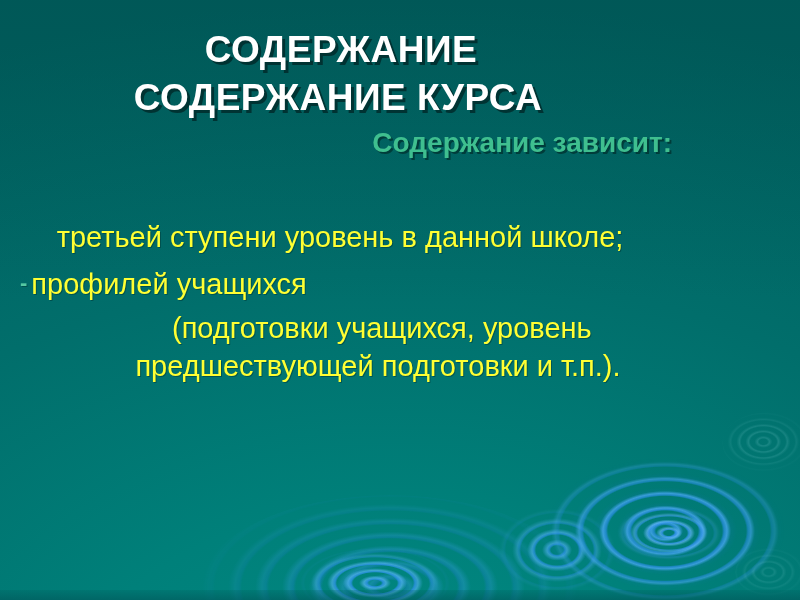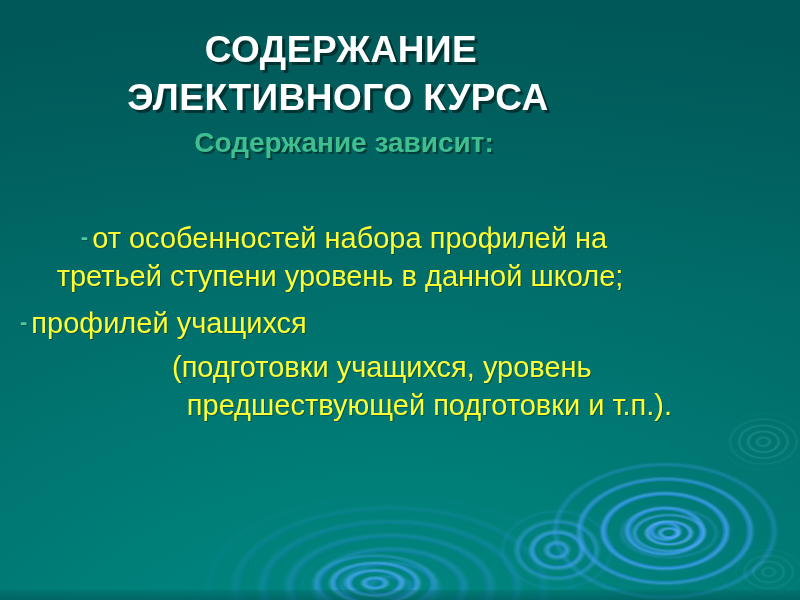--- a/index.html
+++ b/index.html
@@ -172,21 +172,21 @@
     text-shadow: 3px 3px 0 rgba(0,40,40,0.80);
     white-space: nowrap;
   }
   .title-line.l1 { padding-left: 10px; }
   .title-line.l2 { padding-left: 4px; }
 
   .subtitle {
     position: absolute;
     left: 0; right: 0;
     top: 126px;
-    text-align: center;
+    text-align: right;
     padding-left: 16px;
     color: #3FBF8F;
     font-size: 28px;
     font-weight: bold;
     line-height: 34px;
     text-shadow: 2px 2px 0 rgba(0,48,46,0.75);
     white-space: nowrap;
   }
 
   .body-block {
@@ -211,21 +211,21 @@
     font-weight: bold;
     display: inline-block;
     vertical-align: 4px;
     margin-right: 4px;
   }
 
   .ln-1 { text-align: center; padding-left: 16px; }
   .ln-2 { text-align: center; padding-left: 8px; }
   .ln-3 { text-align: left;  padding-left: 20px; margin-top: 8px; }
   .ln-4 { text-align: left;  padding-left: 172px; margin-top: 6px; }
-  .ln-5 { text-align: right;  padding-left: 84px; }
+  .ln-5 { text-align: center;  padding-left: 84px; }
 </style>
 </head>
 <body>
 
 <div id="slide">
 
   <div class="bg-base"></div>
   <div class="bg-shade-top"></div>
 
   <div class="ripple-set">
@@ -237,30 +237,27 @@
     <div class="ripple rip-corner"></div>
     <div class="ripple rip-corner2"></div>
   </div>
 
   <div class="bg-bottom-strip"></div>
 
   <div class="content">
 
     <div class="title-block">
       <div class="title-line l1">СОДЕРЖАНИЕ</div>
-      <div class="title-line l2">ЭЛЕКТИВНОГО КУРСА</div>
+      <div class="title-line l2">СОДЕРЖАНИЕ КУРСА</div>
     </div>
 
     <div class="subtitle">Содержание зависит:</div>
 
     <div class="body-block">
 
-      <div class="body-line ln-1">
-        <span class="bullet-dash">-</span><span>от особенностей набора профилей на</span>
-      </div>
 
       <div class="body-line ln-2">
         <span>третьей ступени уровень в данной школе;</span>
       </div>
 
       <div class="body-line ln-3">
         <span class="bullet-dash">-</span><span>профилей учащихся</span>
       </div>
 
       <div class="body-line ln-4">

